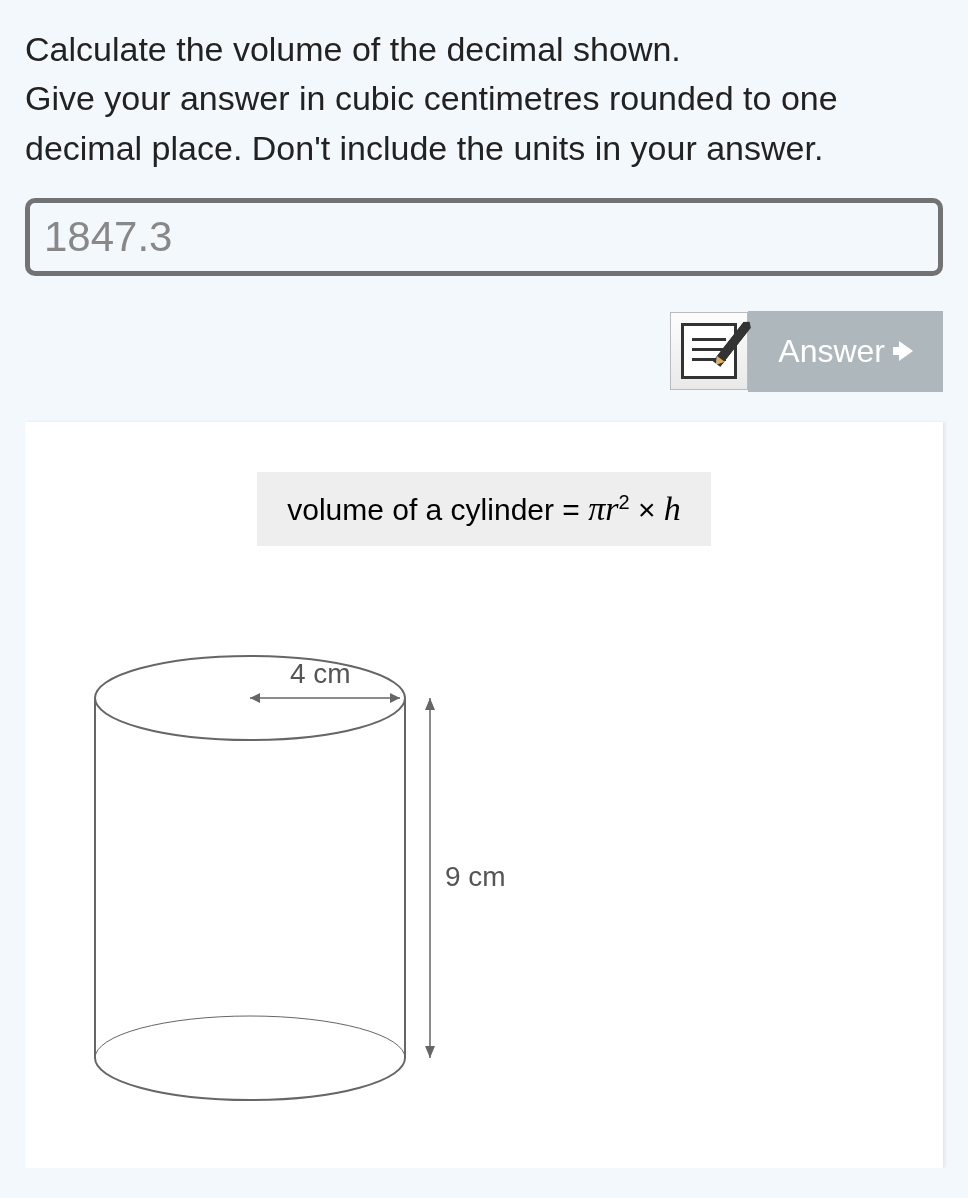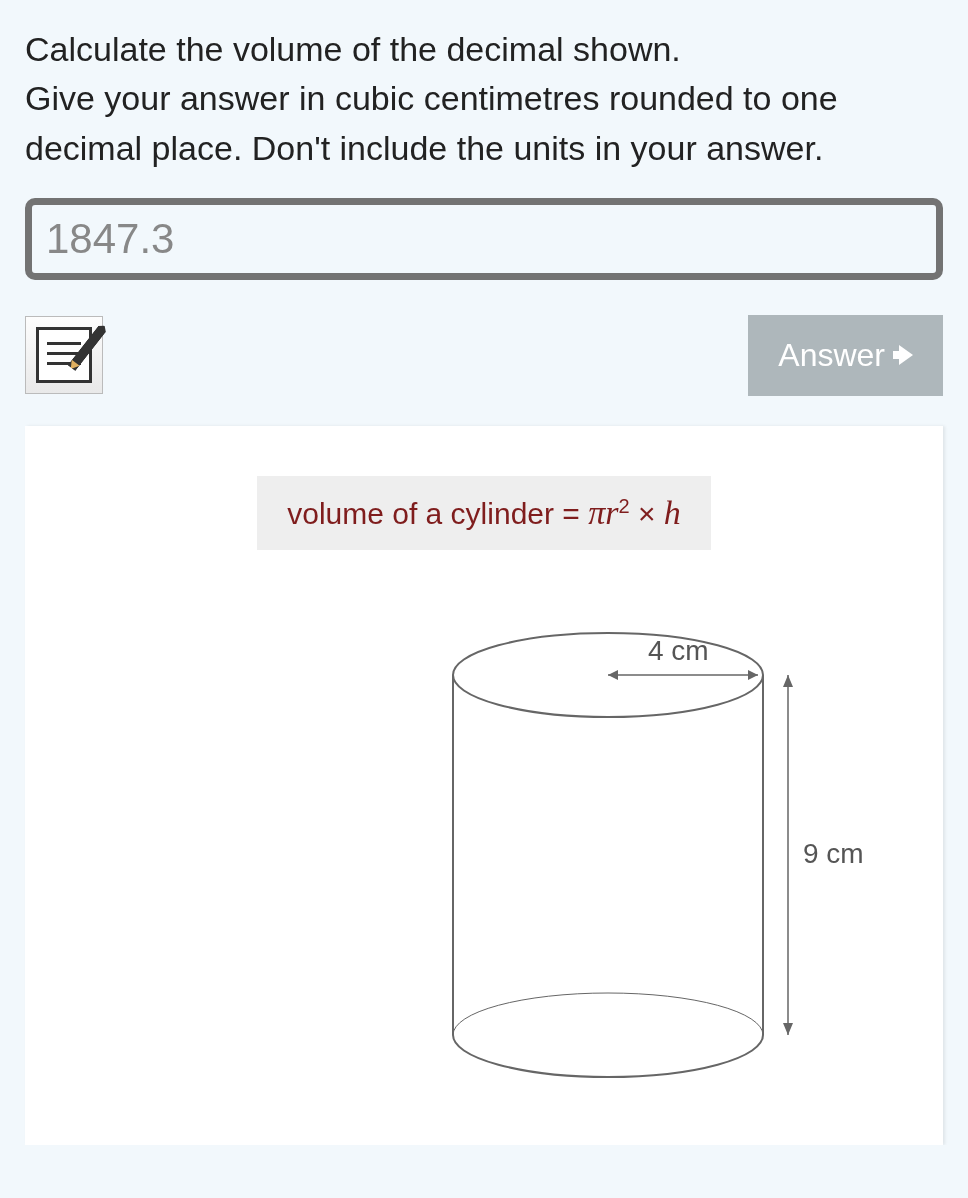--- a/index.html
+++ b/index.html
@@ -10,28 +10,28 @@
     padding: 25px 25px 0 25px;
     color: #222;
   }
   .question { font-size: 34px; line-height: 1.45; margin-bottom: 25px; }
   .question .instr { }
   .answer-input {
     width: 100%;
     font-size: 42px;
     color: #888;
     padding: 10px 14px;
-    border: 7px solid #737373;
+    border: 5px solid #737373;
     border-radius: 10px;
     background: #f2f8fc;
     outline: none;
   }
   .row {
     display: flex;
-    justify-content: space-between;
+    justify-content: flex-end;
     align-items: center;
     margin-top: 35px;
     margin-bottom: 30px;
   }
   .notes-btn {
     width: 78px; height: 78px;
     background: linear-gradient(#fdfdfd,#e9e9e9);
     border: 1px solid #bbb;
     display: flex; align-items: center; justify-content: center;
     cursor: pointer;
@@ -90,31 +90,31 @@
   }
   .diagram-panel {
     background: #fff;
     padding: 50px 20px 40px 20px;
     box-shadow: 2px 0 3px rgba(0,0,0,0.08);
   }
   .formula-box {
     background: #eee;
     display: block;
     width: fit-content;
-    margin: 0 auto 55px auto;
+    margin: 0 auto 82px auto;
     padding: 18px 30px;
     font-size: 30px;
-    color: #7f1d1d;
+    color: #000000;
     font-family: Arial, Helvetica, sans-serif;
   }
   .formula-box .pi { font-family: 'Times New Roman', serif; font-style: italic; font-size:34px;}
   .formula-box .r { font-family: 'Times New Roman', serif; font-style: italic; font-size:34px;}
   .formula-box sup { font-size: 20px; font-style: normal;}
   .formula-box .h { font-family: 'Times New Roman', serif; font-style: italic; font-size:34px;}
-  .cyl-wrap { display:flex; justify-content:flex-end; }
+  .cyl-wrap { display:flex; justify-content:flex-start; }
   svg text { font-family: Arial, Helvetica, sans-serif; fill:#555; font-size:28px; }
 </style>
 </head>
 <body>
 
 
 
 <div class="question">
   <span>Calculate the volume of the decimal shown.</span><br>
   <span class="instr">Give your answer in cubic centimetres rounded to one decimal place. Don't include the units in your answer.</span>

